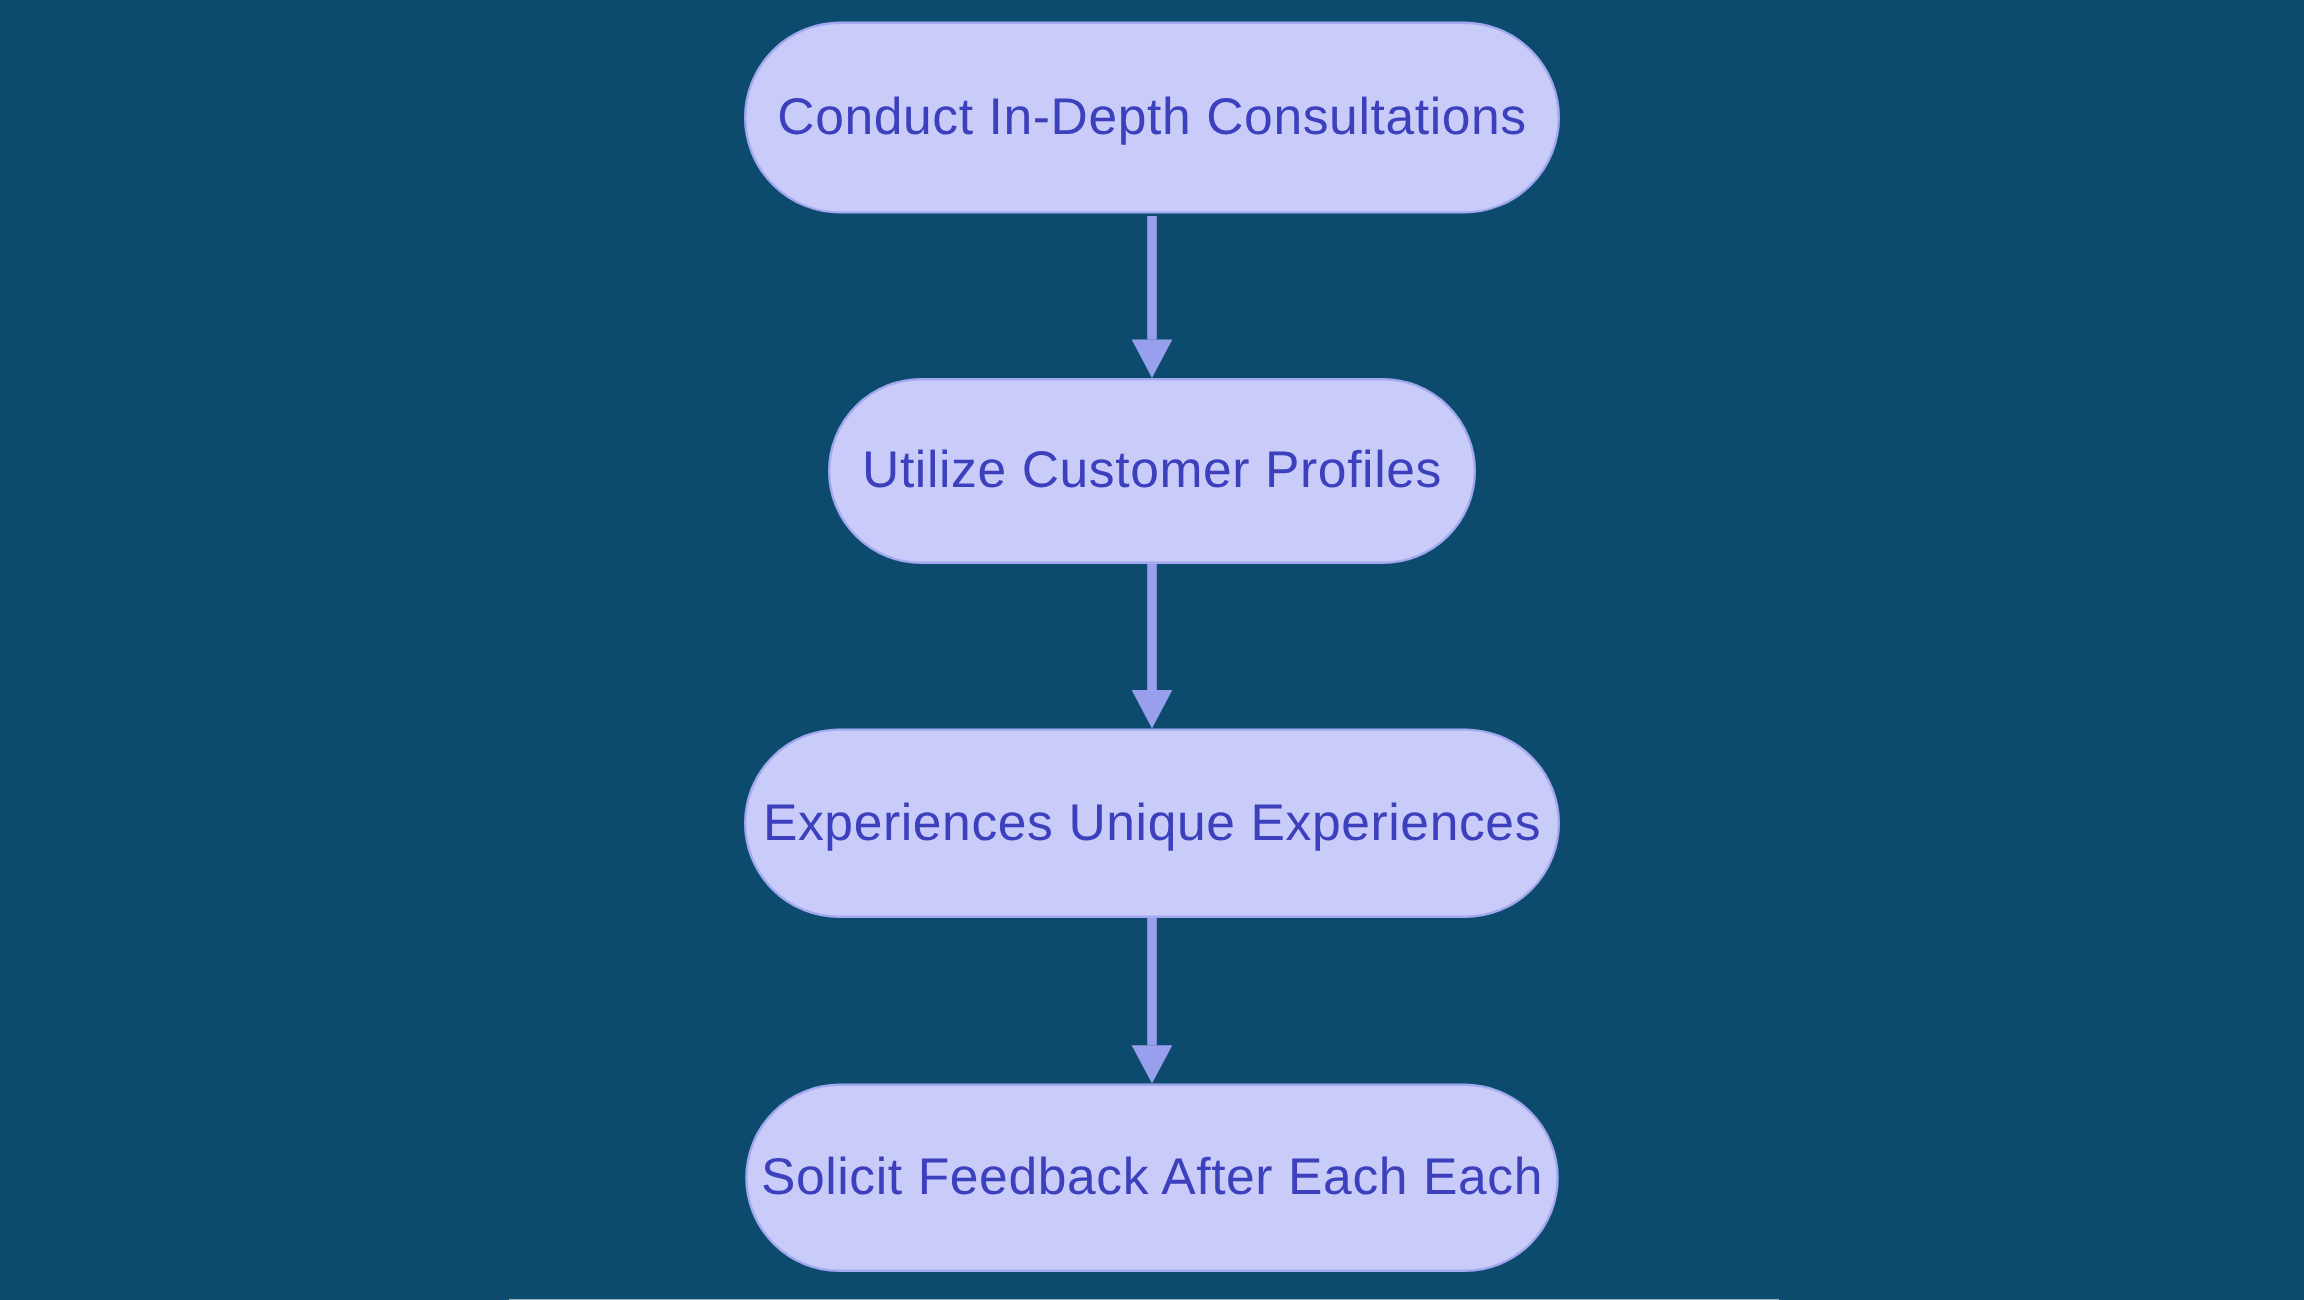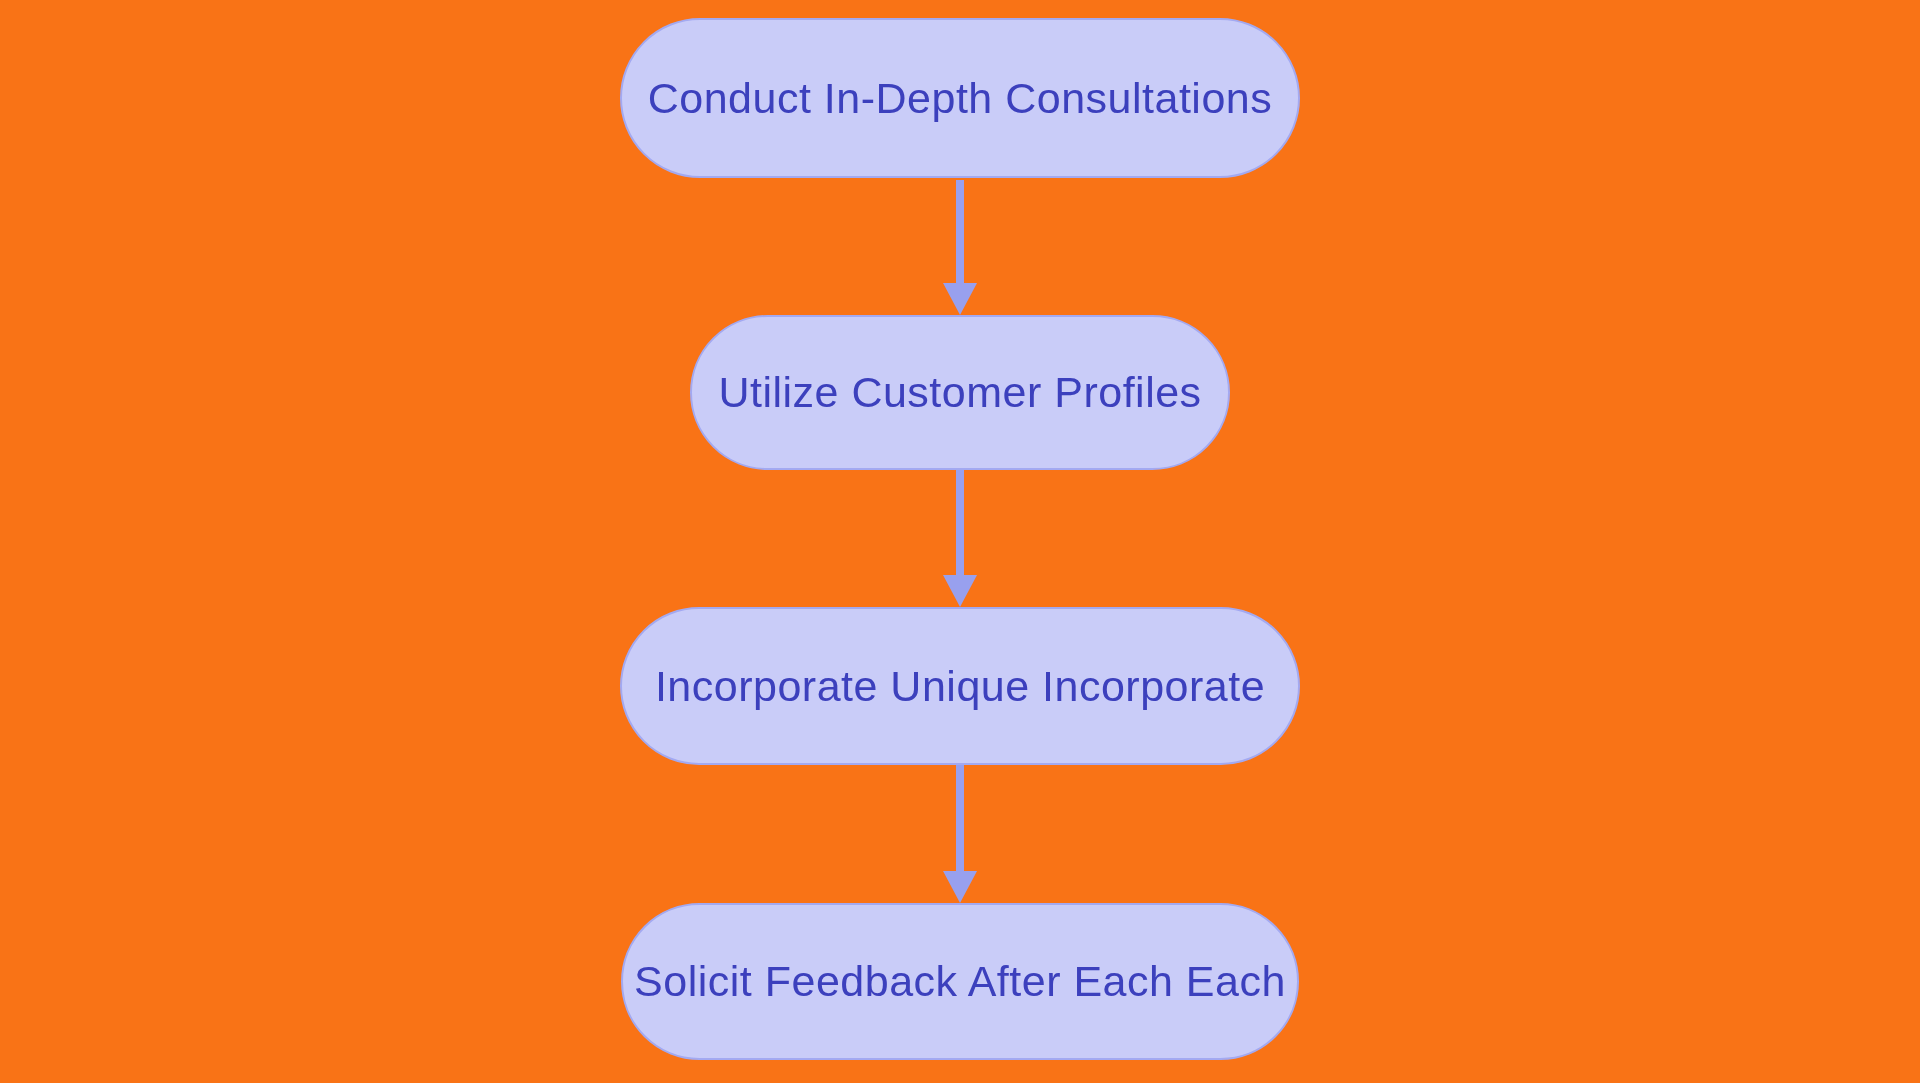--- a/index.html
+++ b/index.html
@@ -7,21 +7,21 @@
     width: 1920px;
     height: 1083px;
     background: #ffffff;
     font-family: "Liberation Sans", "DejaVu Sans", sans-serif;
     overflow: hidden;
   }
   .canvas {
     position: relative;
     width: 1920px;
     height: 1083px;
-    background: #f97316;
+    background: #0c4a6e;
   }
   .flow-node {
     position: absolute;
     display: flex;
     align-items: center;
     justify-content: center;
     background: #c9ccf8;
     border: 2px solid #a3a9f1;
     border-radius: 90px;
     color: #3c40bd;
@@ -77,21 +77,21 @@
   <div class="flow-node node-2">
     <span>Utilize Customer Profiles</span>
   </div>
 
   <div class="flow-arrow arrow-2">
     <div class="shaft"></div>
     <div class="head"></div>
   </div>
 
   <div class="flow-node node-3">
-    <span>Incorporate Unique Incorporate</span>
+    <span>Experiences Unique Experiences</span>
   </div>
 
   <div class="flow-arrow arrow-3">
     <div class="shaft"></div>
     <div class="head"></div>
   </div>
 
   <div class="flow-node node-4">
     <span>Solicit Feedback After Each Each</span>
   </div>

